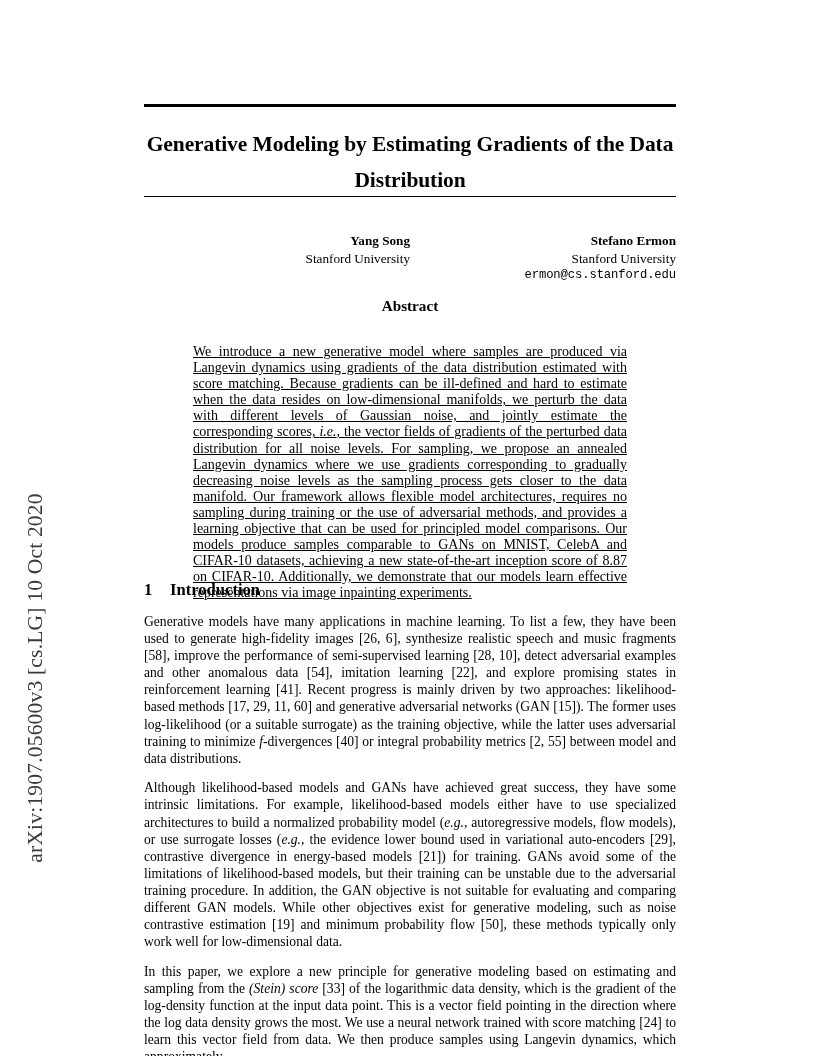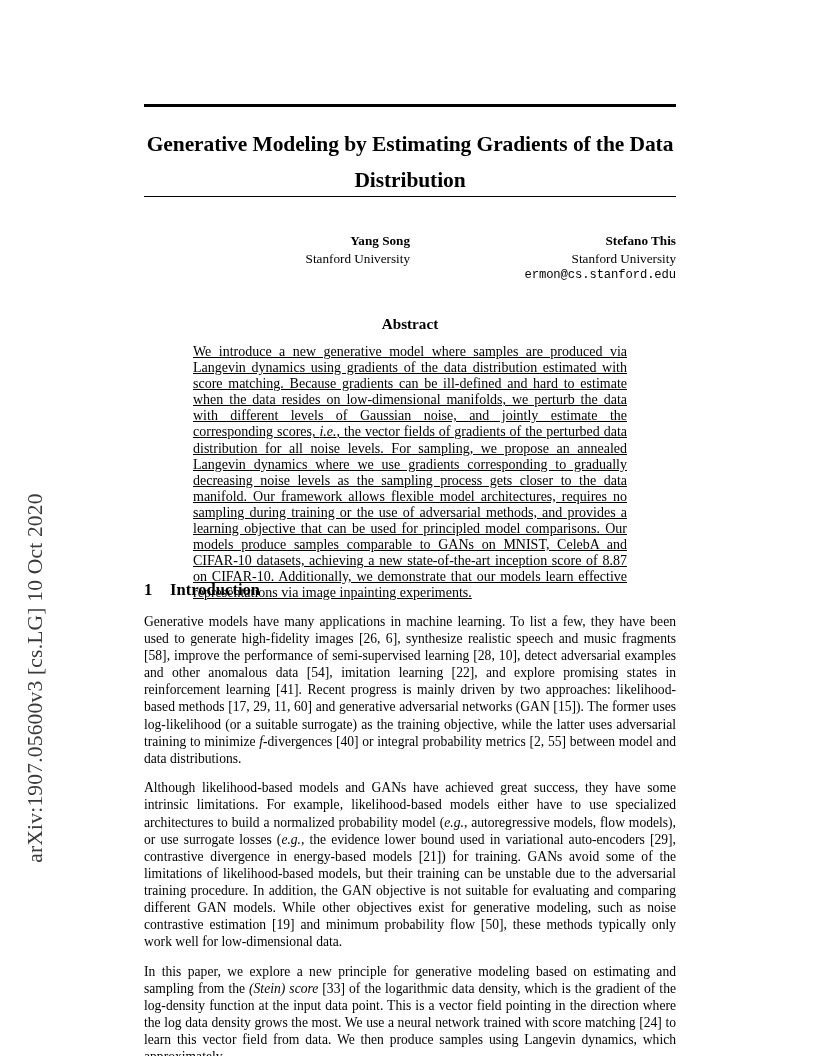--- a/index.html
+++ b/index.html
@@ -103,21 +103,21 @@
   .author .email {
     font-family: "Liberation Mono", "DejaVu Sans Mono", monospace;
     font-size: 12.2px;
     letter-spacing: -0.1px;
   }
 
   
   .abstract-heading {
     position: absolute;
     left: 0;
-    top: 315px;
+    top: 297px;
     width: 532px;
     text-align: center;
     font-size: 15.2px;
     font-weight: bold;
   }
   .abstract-body {
     position: absolute;
     left: 49px;
     top: 344px;
     width: 434px;
@@ -186,21 +186,21 @@
     <div class="title">Generative Modeling by Estimating Gradients of the Data Distribution</div>
 
     <div class="rule-thin"></div>
 
     <div class="authors">
       <div class="author">
         <div class="name">Yang Song</div>
         <div class="affil">Stanford University</div>
       </div>
       <div class="author">
-        <div class="name">Stefano This</div>
+        <div class="name">Stefano Ermon</div>
         <div class="affil">Stanford University</div>
         <div class="email">ermon@cs.stanford.edu</div>
       </div>
     </div>
 
     <div class="abstract-heading">Abstract</div>
 
     <div class="abstract-body"><span>We introduce a new generative model where samples are produced via Langevin dynamics using gradients of the data distribution estimated with score matching. Because gradients can be ill-defined and hard to estimate when the data resides on low-dimensional manifolds, we perturb the data with different levels of Gaussian noise, and jointly estimate the corresponding scores, </span><em class="it">i.e.</em><span>, the vector fields of gradients of the perturbed data distribution for all noise levels. For sampling, we propose an annealed Langevin dynamics where we use gradients corresponding to gradually decreasing noise levels as the sampling process gets closer to the data manifold. Our framework allows flexible model architectures, requires no sampling during training or the use of adversarial methods, and provides a learning objective that can be used for principled model comparisons. Our models produce samples comparable to GANs on MNIST, CelebA and CIFAR-10 datasets, achieving a new state-of-the-art inception score of 8.87 on CIFAR-10. Additionally, we demonstrate that our models learn effective representations via image inpainting experiments.</span></div>
 
     <div class="section-heading"><span class="num">1</span><span>Introduction</span></div>

